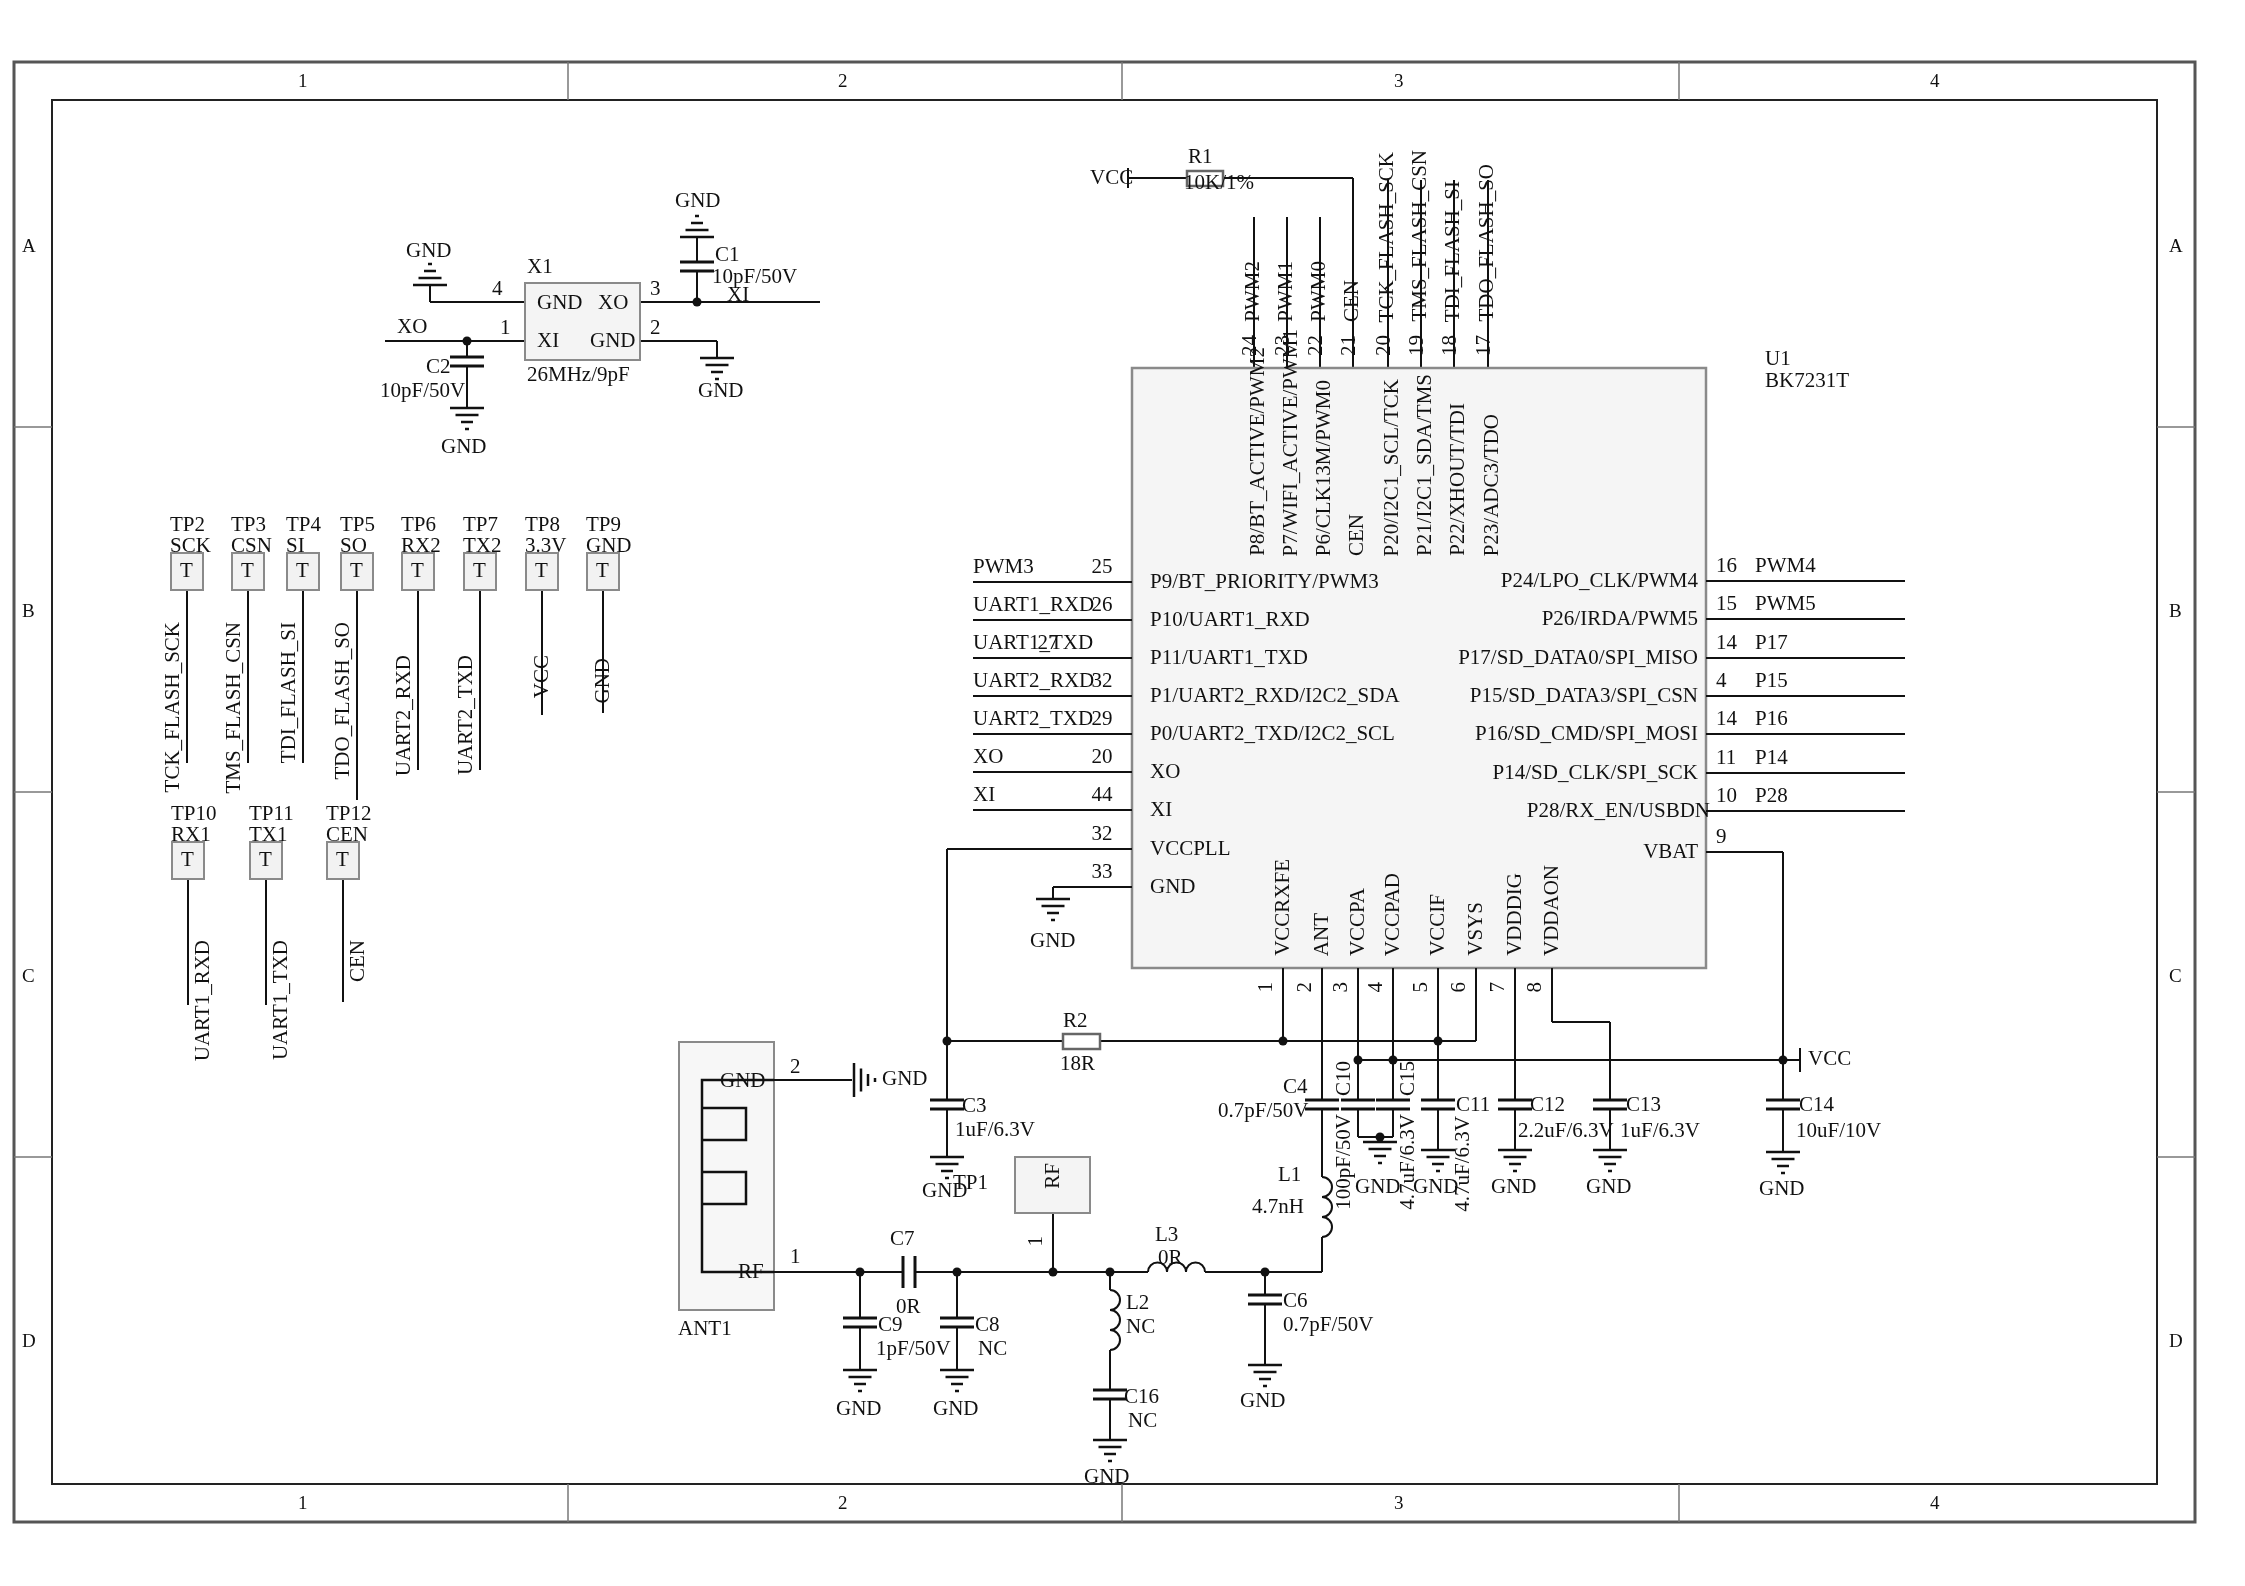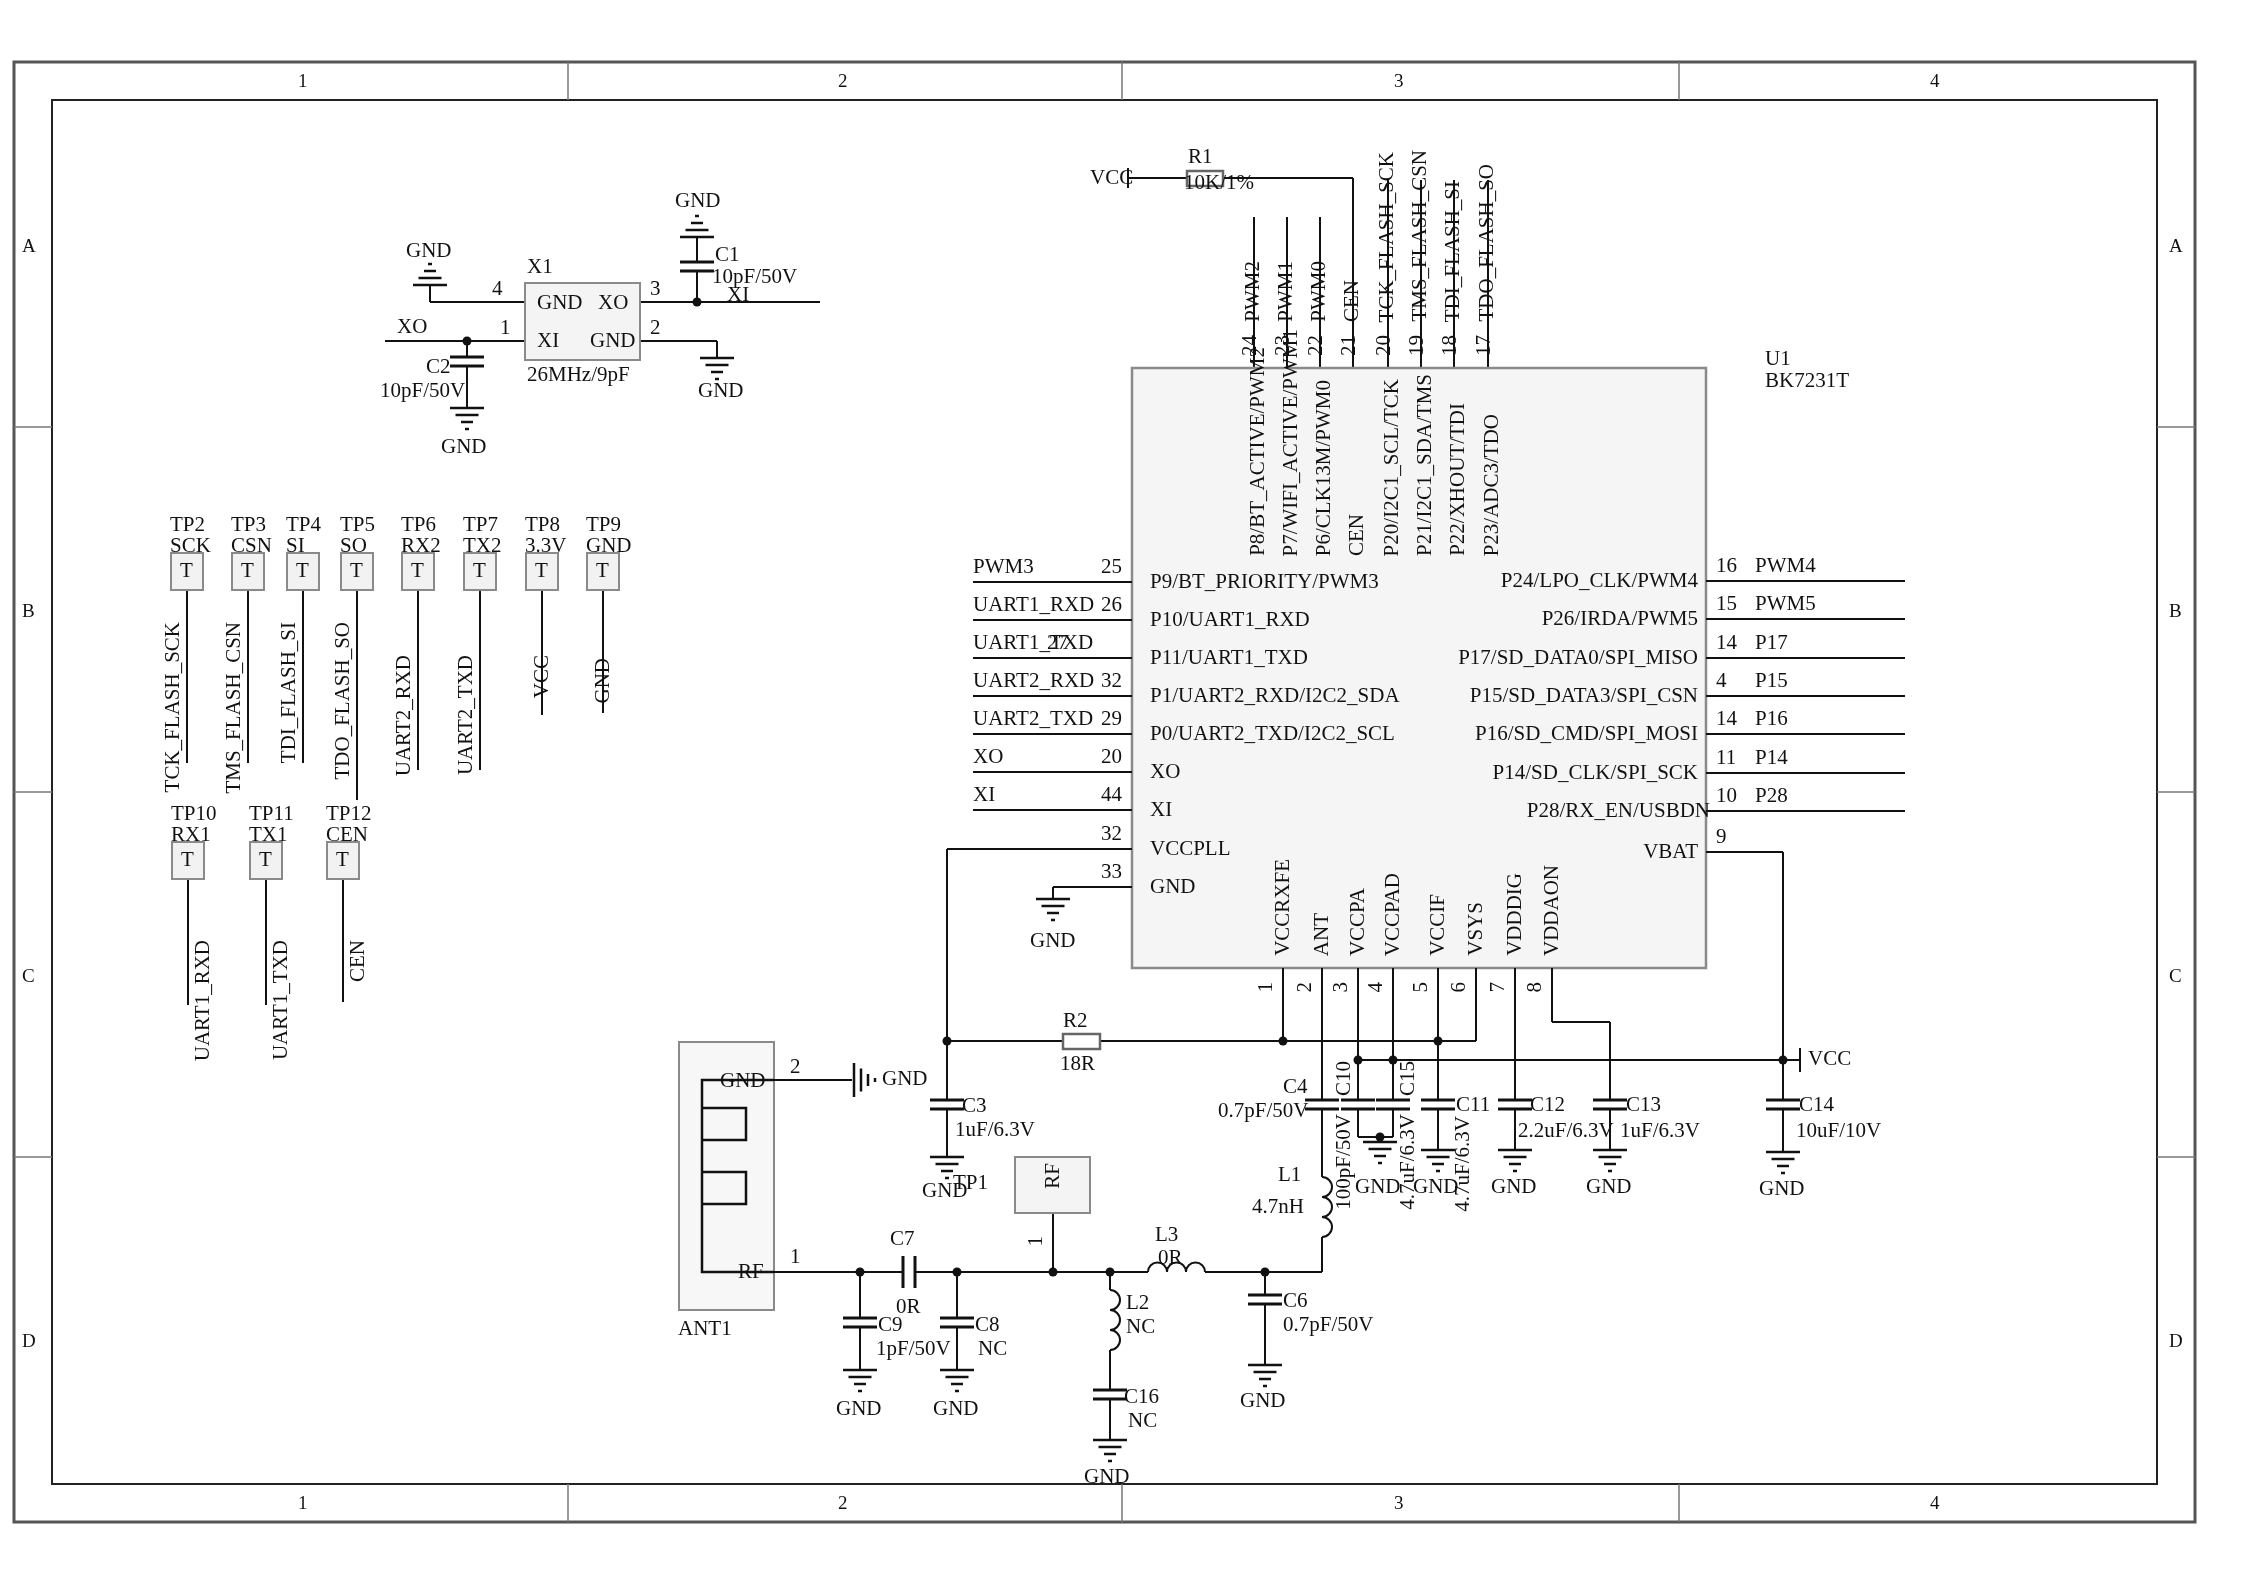--- a/index.html
+++ b/index.html
@@ -2,21 +2,21 @@
 <html><head>
 <meta charset="utf-8">
 <style>
   html,body{margin:0;padding:0}
   body{width:2245px;height:1586px;position:relative;background:#fff;
        font-family:"Liberation Serif",serif;color:#111;overflow:hidden}
   .t{position:absolute;font-size:21px;line-height:21px;white-space:nowrap}
   .v{position:absolute;font-size:21px;line-height:21px;white-space:nowrap;
      writing-mode:vertical-rl;transform:rotate(180deg)}
   .sm{font-size:19px}
-  .ral{width:40px;text-align:right}
+  .ral{width:40px;text-align:center}
   svg{position:absolute;left:0;top:0}
 </style>
 </head>
 <body>
 
 <svg width="2245" height="1586" viewBox="0 0 2245 1586">
   <defs>
     <g id="earth" stroke="#111" stroke-width="2.5">
       <line x1="-17" y1="0" x2="17" y2="0"></line>
         <line x1="-11.5" y1="7" x2="11.5" y2="7"></line>

